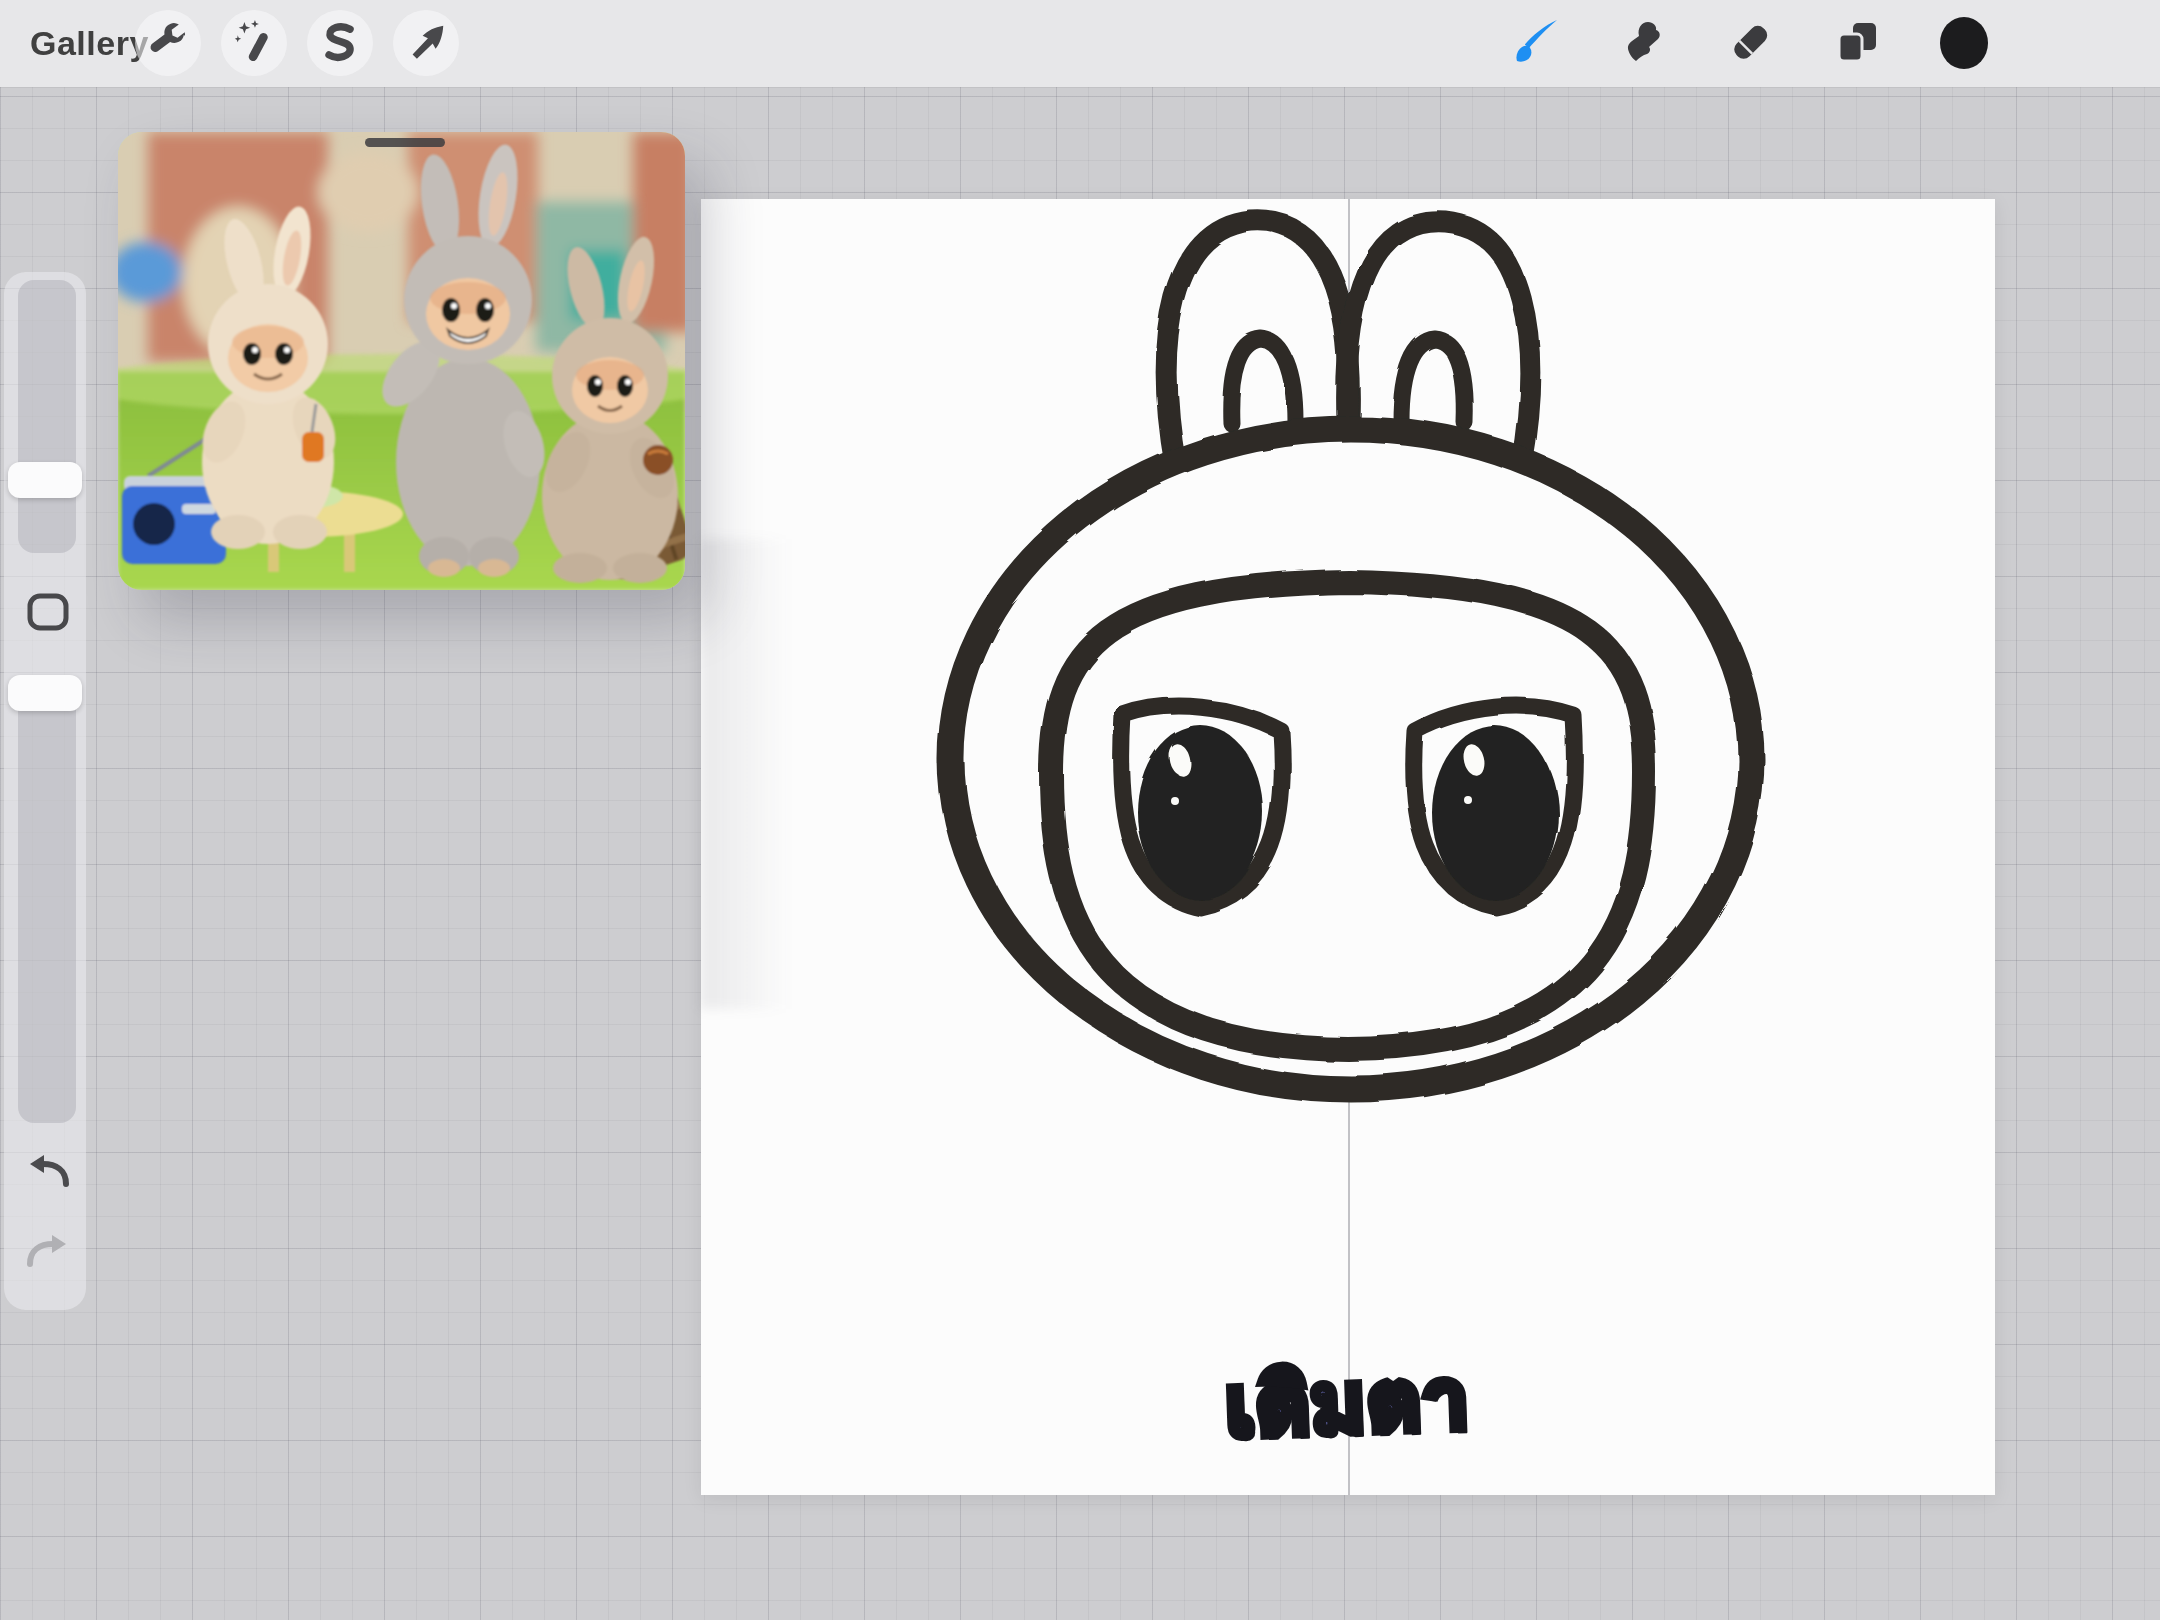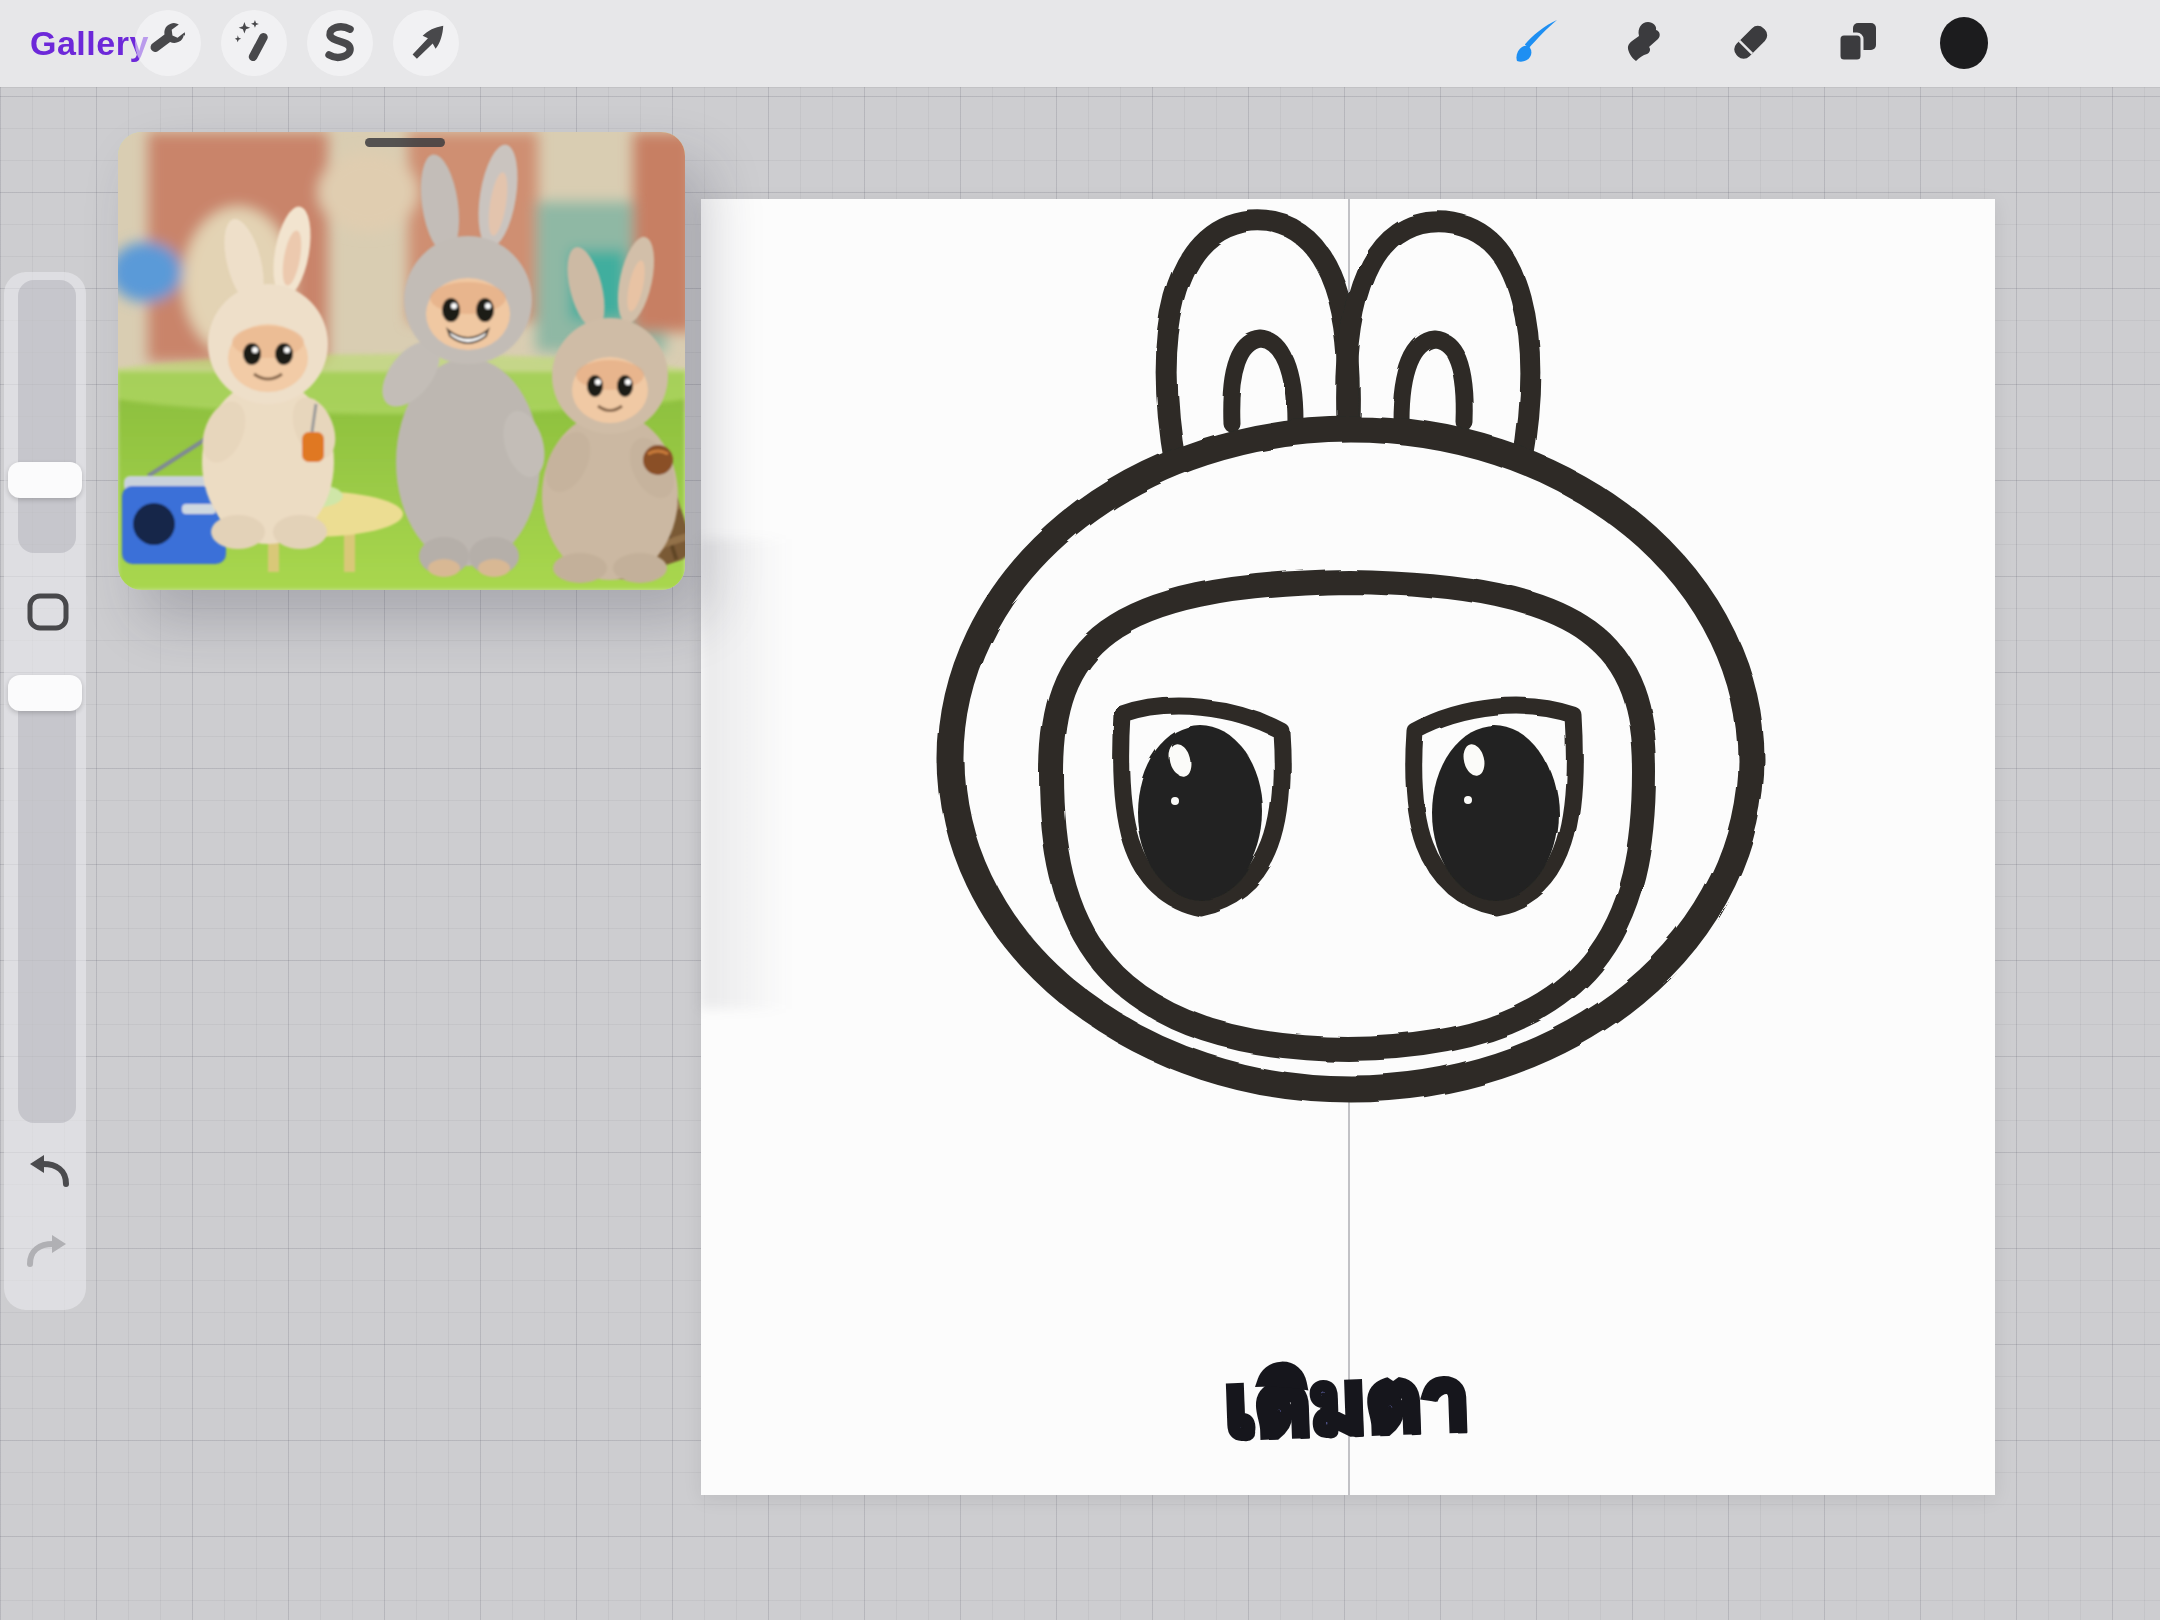--- a/index.html
+++ b/index.html
@@ -16,21 +16,21 @@
     background-size:96px 96px,96px 96px,32px 32px,32px 32px;
   }
   
   .toolbar{
     position:absolute;left:0;top:0;width:2160px;height:87px;
     background:#e7e7e9;display:flex;align-items:center;
     box-shadow:0 1px 0 rgba(0,0,0,0.05);
     z-index:40;
   }
   .gallery-btn{
-    margin-left:30px;font-size:34px;font-weight:700;color:#6d28d9;
+    margin-left:30px;font-size:34px;font-weight:700;color:#404040;
     letter-spacing:0.5px;cursor:default;text-align:right;
   }
   .tool-btn{
     position:absolute;top:10px;width:66px;height:66px;border-radius:50%;
     background:rgba(250,250,252,0.55);
     display:flex;align-items:center;justify-content:center;
   }
   .tool-btn svg{display:block;}
   .ink{fill:#48484b;}
   .ink-stroke{stroke:#48484b;fill:none;stroke-linecap:round;stroke-linejoin:round;}

